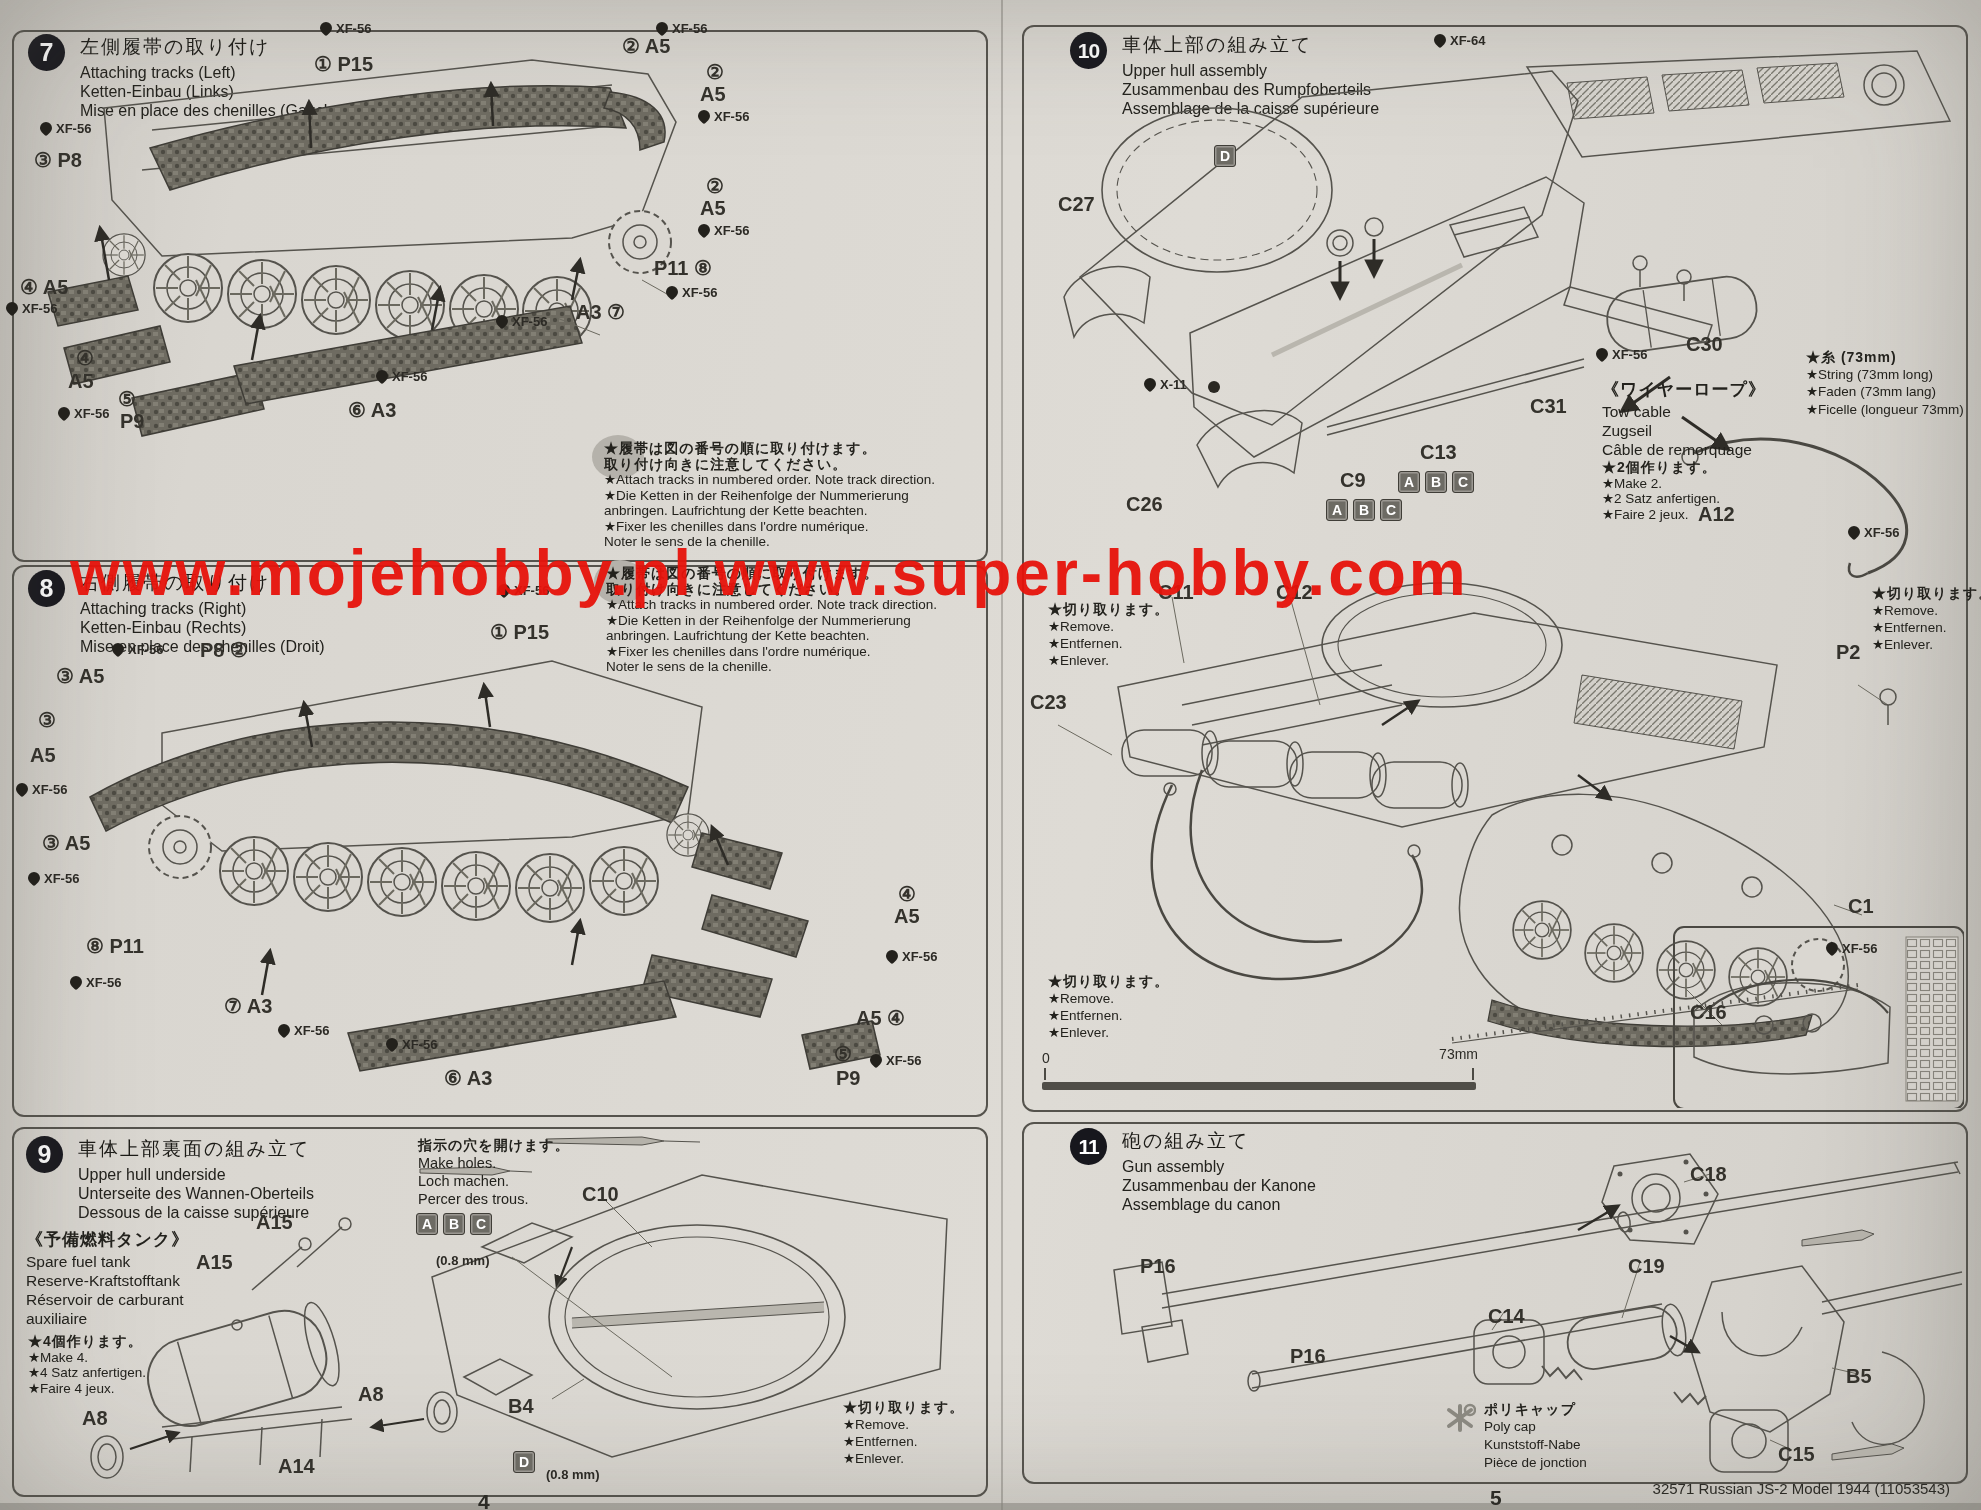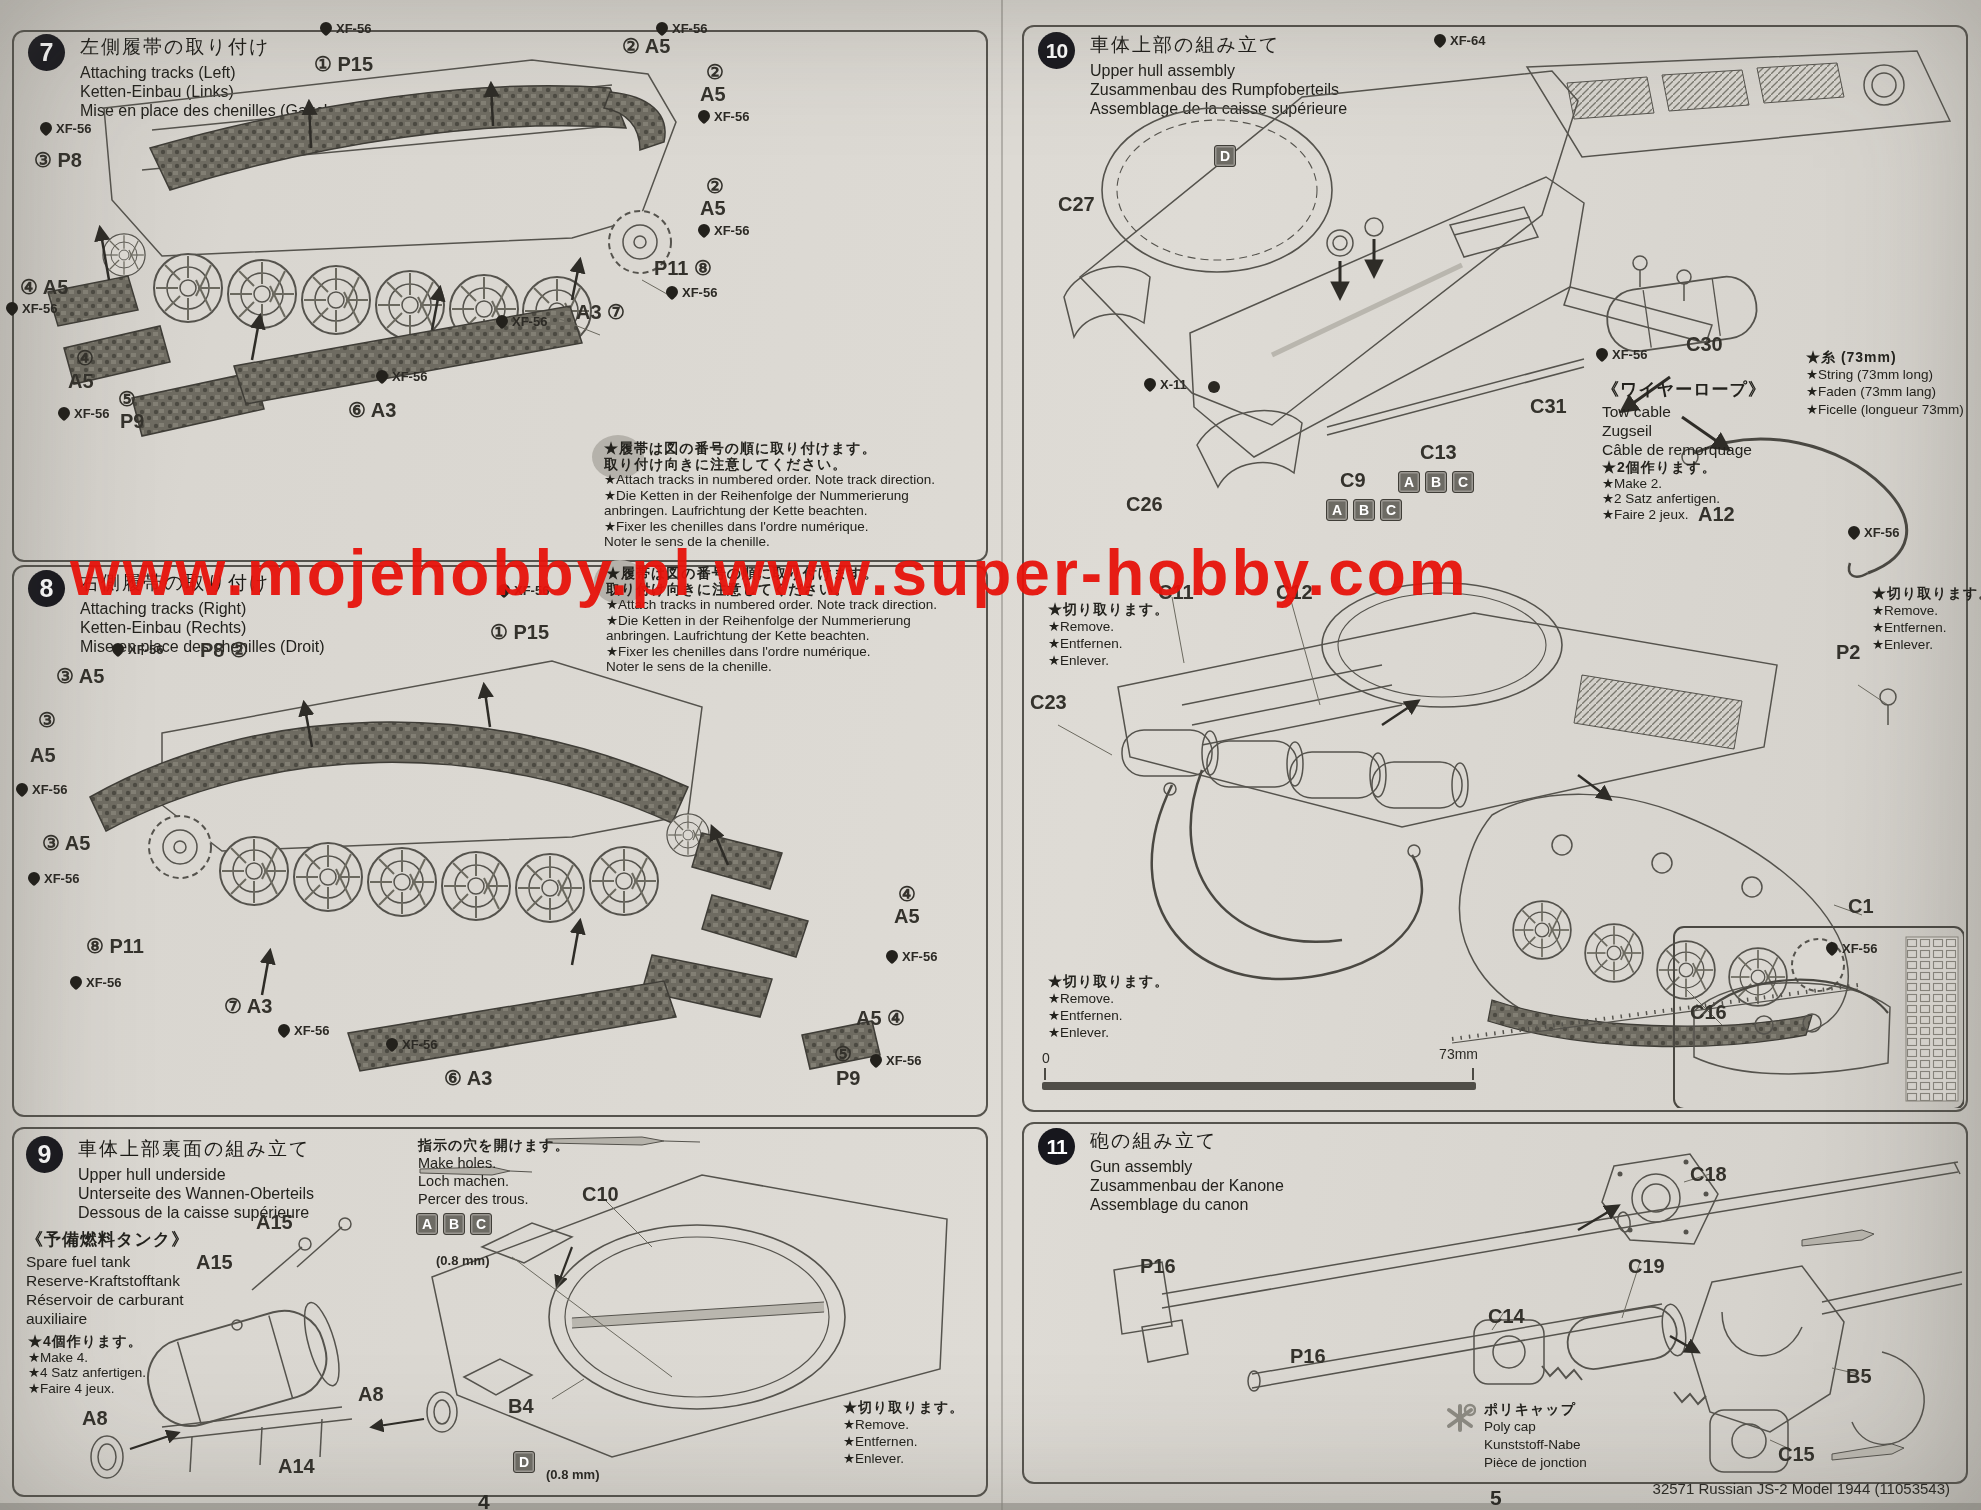--- a/index.html
+++ b/index.html
@@ -9,21 +9,21 @@
   .vignette{position:absolute;inset:0;pointer-events:none;
         box-shadow:inset 0 0 140px rgba(90,86,78,.35);}
   .gutter{position:absolute;top:0;width:2px;height:1510px;background:#b2afa9;}
   .bottom-edge{position:absolute;left:0;top:1503px;width:1981px;height:7px;background:#8d8a83;opacity:.55;}
 
   .panel{position:absolute;border:2px solid #55534d;border-radius:12px;}
 
   .hdr{position:absolute;display:flex;gap:15px;align-items:flex-start;}
   .badge{width:37px;height:37px;border-radius:50%;background:#17171d;color:#fff;
          font-weight:bold;font-size:25px;display:flex;align-items:center;justify-content:center;flex:0 0 auto;}
-  .badge.two{font-size:21px;letter-spacing:-1px;}
+  .badge.two{font-size:21px;letter-spacing:-1px;margin-left:32px;}
   .titles .jp{font-size:19px;font-weight:normal;letter-spacing:2px;color:#1c1b17;margin-bottom:3px;}
   .titles .ln{font-size:16px;line-height:19px;color:#23221d;}
 
   .note{position:absolute;font-size:13.5px;line-height:15.5px;white-space:nowrap;}
   .note .jp{font-weight:bold;font-size:14px;letter-spacing:1px;}
   .note.smudge::before{content:"";position:absolute;left:-12px;top:-6px;width:52px;height:44px;
          background:#b5b2ab;border-radius:50%;z-index:-1;}
   .note .bigjp{font-weight:bold;font-size:17px;letter-spacing:1px;margin-bottom:4px;}
   .note .mid{font-size:15.5px;line-height:19px;}
   .polyrow{display:flex;gap:8px;align-items:flex-start;}

